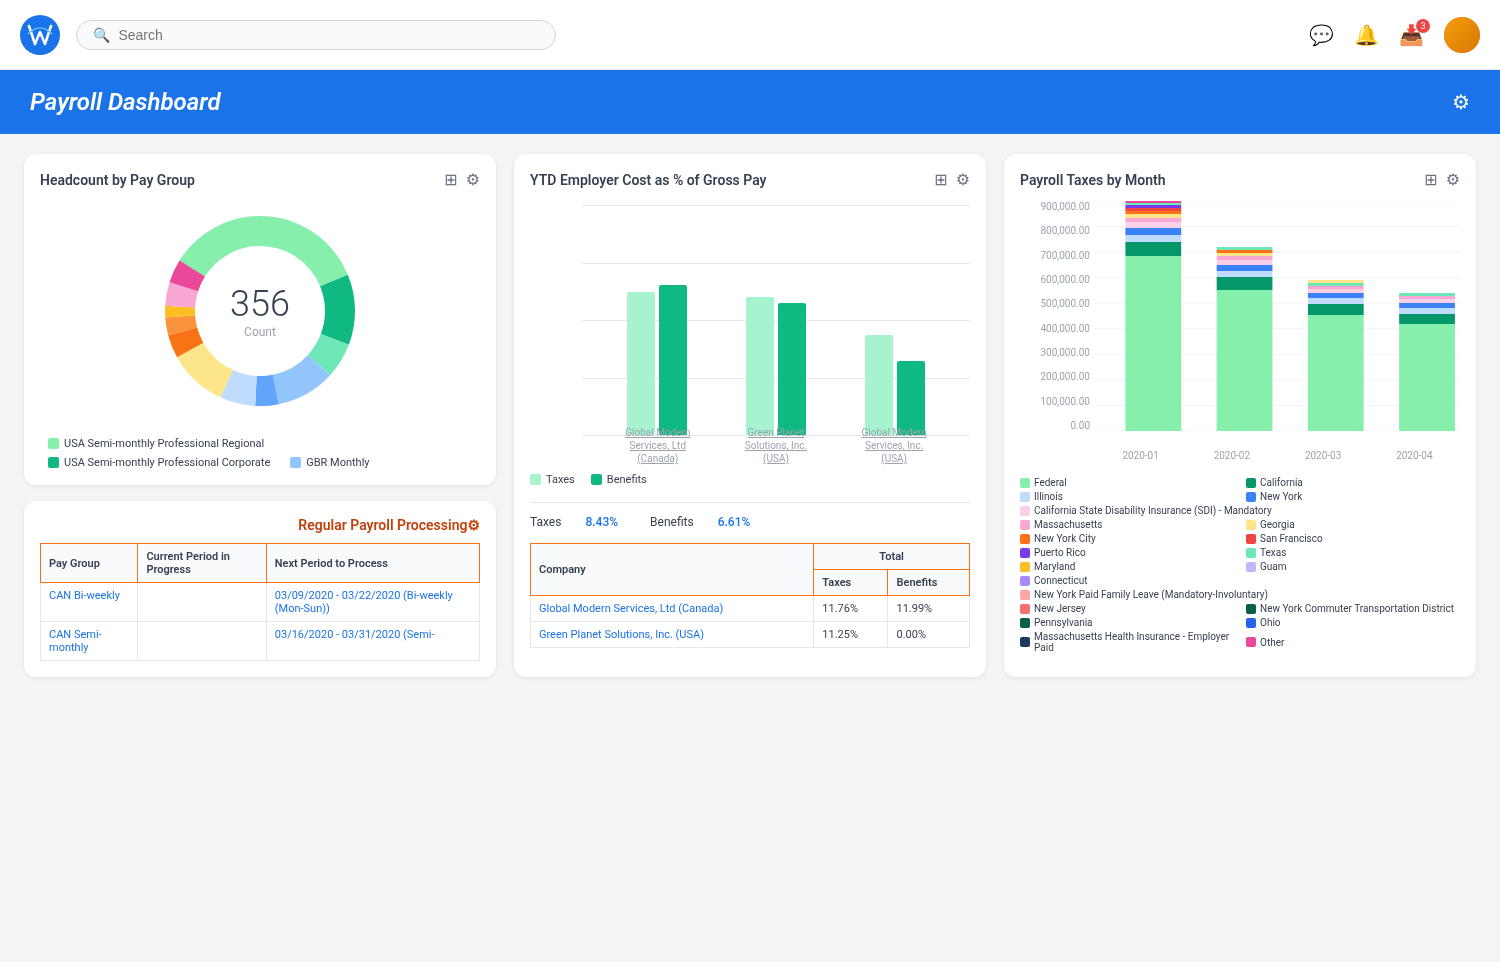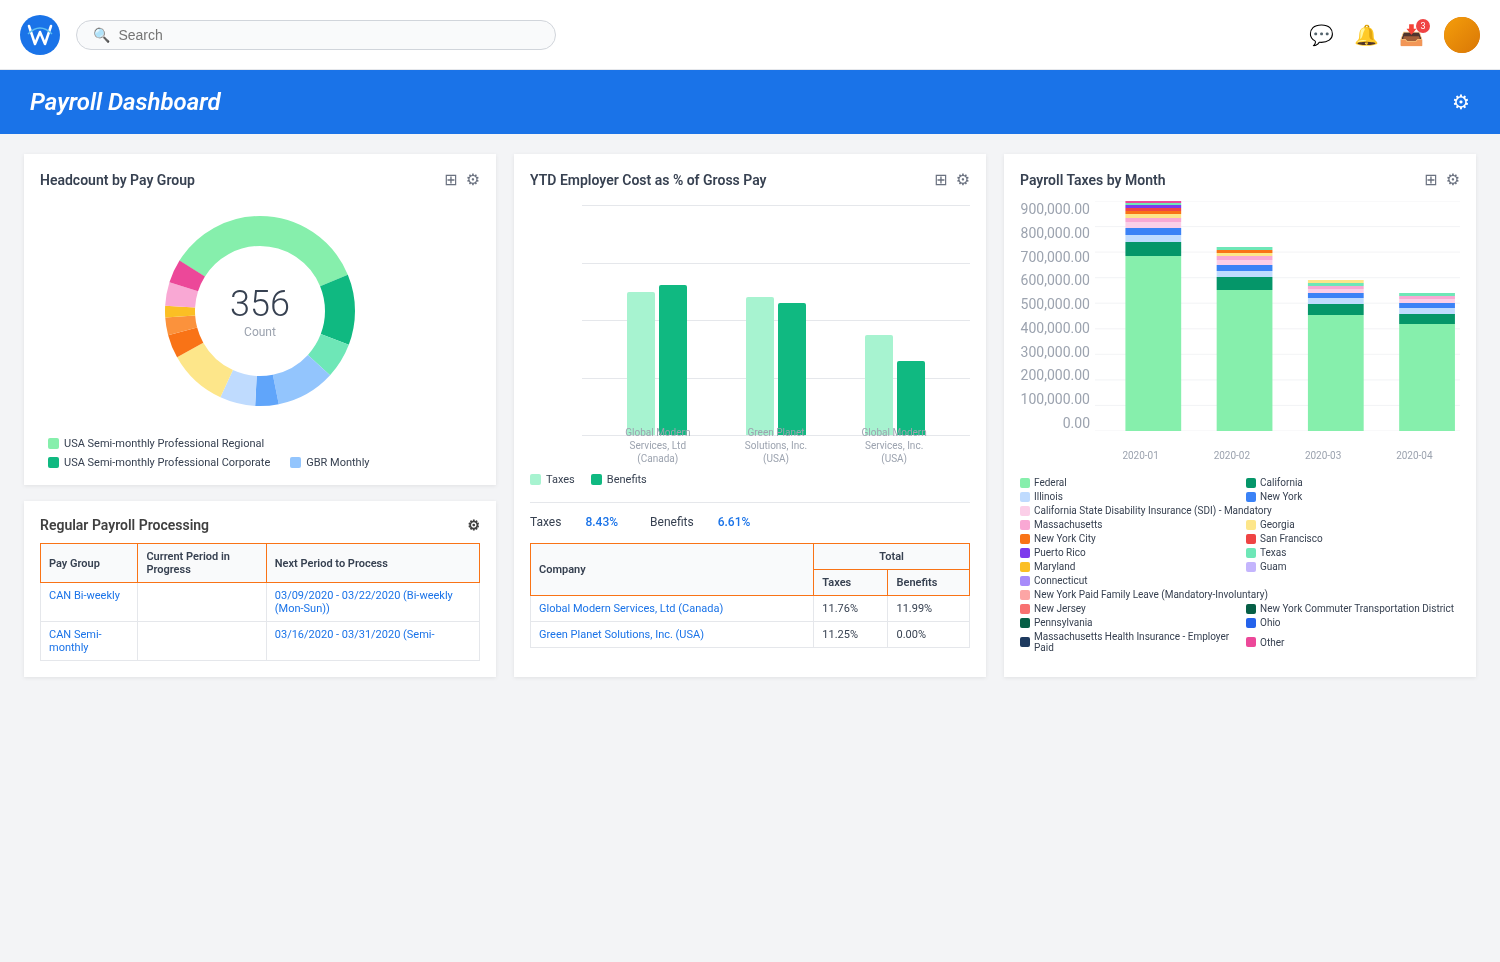--- a/index.html
+++ b/index.html
@@ -74,21 +74,21 @@
     .main-content {
       padding: 20px 24px;
       display: grid;
       grid-template-columns: 1fr 1fr 1fr;
       gap: 18px;
     }
 
     
     .card {
       background: #fff;
-      border-radius: 0;
+      border-radius: 12px;
       padding: 16px;
       box-shadow: 0 1px 4px rgba(0,0,0,0.08);
     }
     .card-header {
       display: flex; align-items: center; justify-content: space-between;
       margin-bottom: 12px;
     }
     .card-title {
       font-size: 14px; font-weight: 600; color: #374151;
     }
@@ -110,22 +110,22 @@
 
     
     .legend { display: flex; flex-direction: column; gap: 6px; width: 100%; padding: 0 8px; }
     .legend-row { display: flex; gap: 20px; }
     .legend-item { display: flex; align-items: center; gap: 5px; font-size: 11px; color: #374151; }
     .legend-dot { width: 11px; height: 11px; border-radius: 2px; flex-shrink: 0; }
 
     
     .section-divider { border-top: 1px solid #e5e7eb; margin: 12px 0; }
     .section-title {
-      font-size: 14px; font-weight: 600; color: #404040;
-      display: flex; align-items: center; justify-content: space-between;
+      font-size: 14px; font-weight: 600; color: #c2410c;
+      display: flex; align-items: center; justify-content: flex-end;
       margin-bottom: 10px;
     }
     table { width: 100%; border-collapse: collapse; font-size: 11px; }
     th {
       text-align: left; padding: 6px 8px;
       border: 1px solid #f97316; background: #f9fafb;
       color: #374151; font-weight: 600; font-size: 11px;
     }
     td {
       padding: 6px 8px; border: 1px solid #e5e7eb;
@@ -157,21 +157,21 @@
     }
     .bar-group { display: flex; gap: 4px; align-items: flex-end; }
     .bar {
       width: 28px; border-radius: 2px 2px 0 0;
     }
     .x-labels {
       position: absolute; bottom: 0; left: 52px; right: 0;
       display: flex; justify-content: space-around;
       padding: 0 16px;
     }
-    .x-label { font-size: 10px; color: #9ca3af; text-align: center; max-width: 70px; line-height: 1.3; }
+    .x-label { font-size: 10px; color: #9ca3af; text-align: center; max-width: 70px; line-height: 1.3; text-decoration: underline; }
 
     
     .chart-legend { display: flex; gap: 16px; margin-top: 8px; }
     .chart-legend-item { display: flex; align-items: center; gap: 5px; font-size: 11px; color: #374151; }
 
     
     .summary-section { margin-top: 14px; }
     .summary-values { display: flex; gap: 20px; margin: 6px 0 12px; font-size: 12px; }
     .summary-val-label { color: #374151; }
     .summary-val { color: #1a73e8; font-weight: 500; }
@@ -401,21 +401,21 @@
     <div class="card-header">
       <span class="card-title">Payroll Taxes by Month</span>
       <div class="card-actions">
         <span>⊞</span>
         <span>⚙</span>
       </div>
     </div>
 
     <div class="stacked-chart-wrap">
 
-      <div class="y-axis-labels" style="width:70px; font-size:14px;">
+      <div class="y-axis-labels" style="width:70px; font-size:10px;">
         <span>900,000.00</span>
         <span>800,000.00</span>
         <span>700,000.00</span>
         <span>600,000.00</span>
         <span>500,000.00</span>
         <span>400,000.00</span>
         <span>300,000.00</span>
         <span>200,000.00</span>
         <span>100,000.00</span>
         <span>0.00</span>

